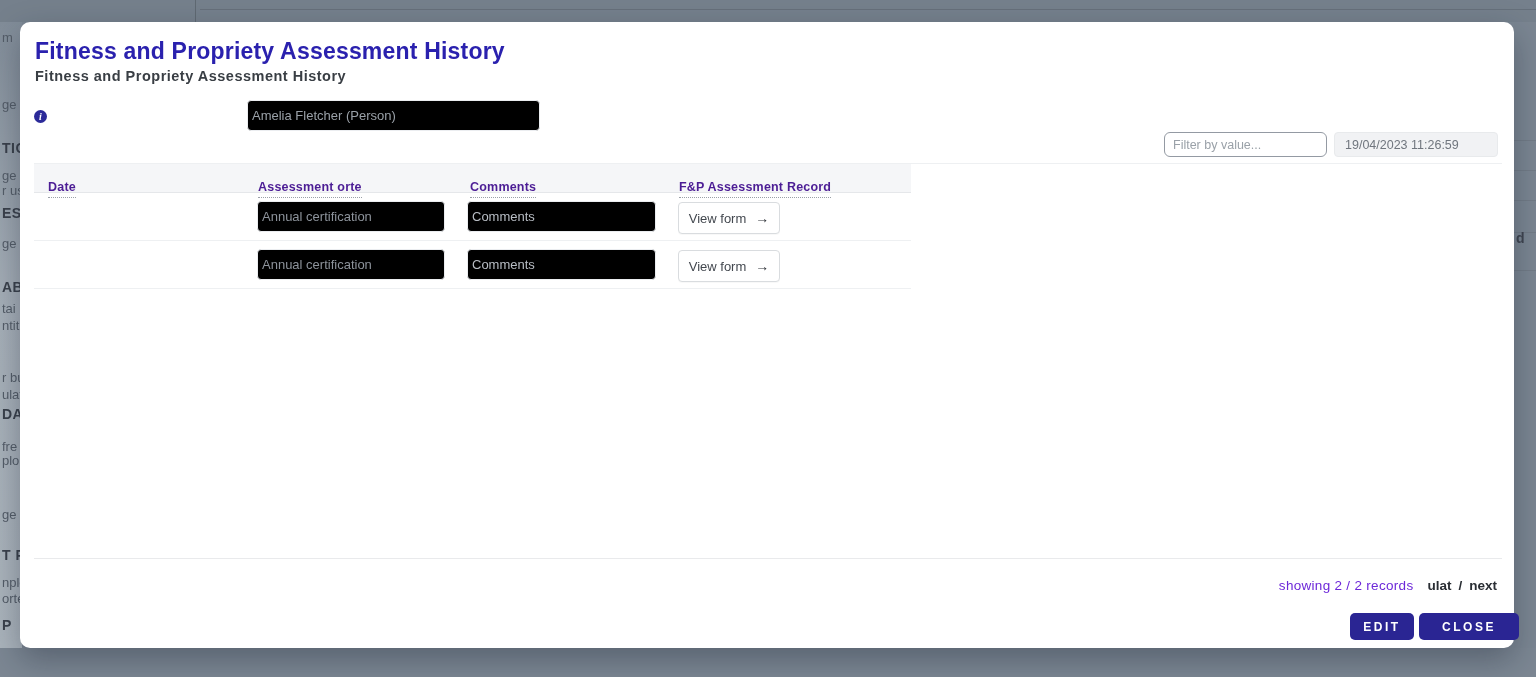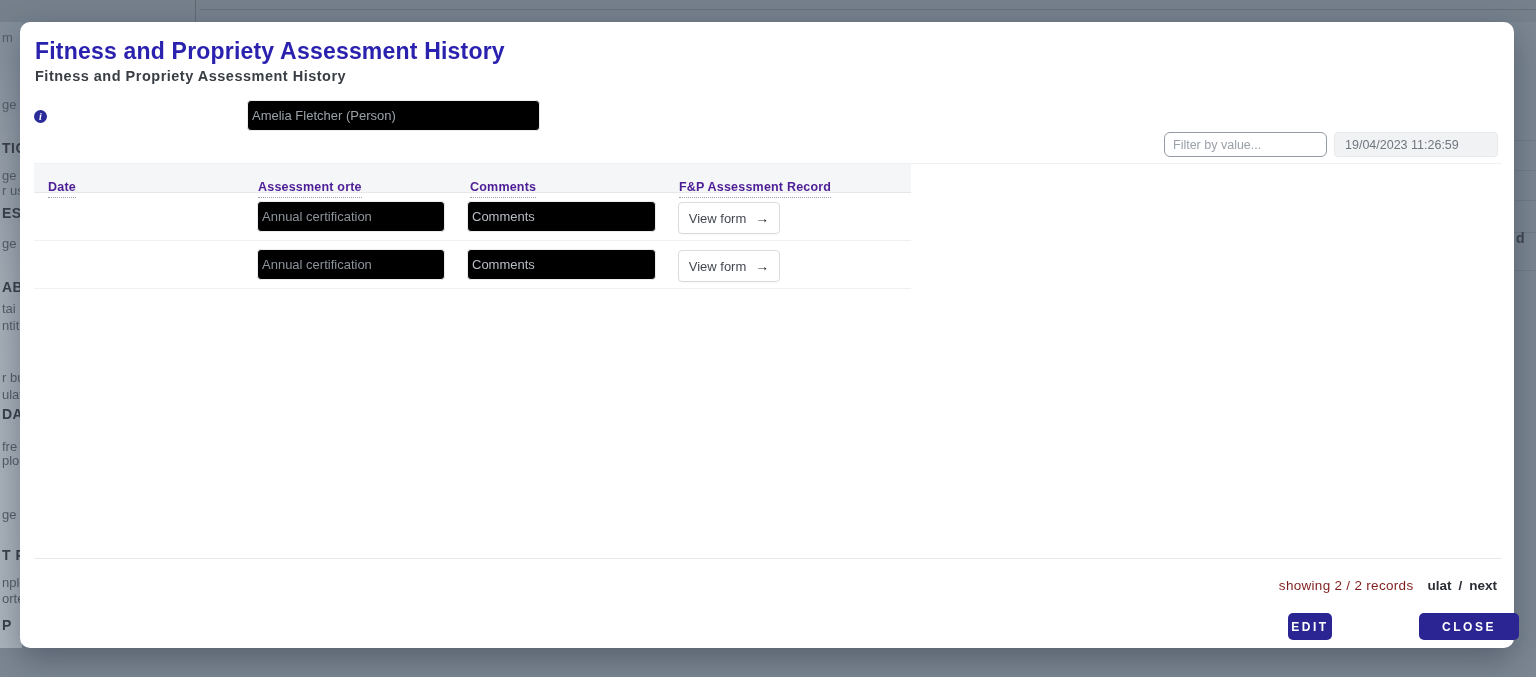--- a/index.html
+++ b/index.html
@@ -60,28 +60,28 @@
   .cell-date{left:11px;top:8px;width:186px;height:31px;}
   .cell-type{left:223px;top:8px;width:188px;height:31px;}
   .cell-comm{left:433px;top:8px;width:189px;height:31px;color:#b8bdc4;}
   .viewform-btn{position:absolute;left:644px;top:9px;width:100px;height:30px;background:#fff;
                 border:1px solid #d9dcdf;border-radius:4px;display:flex;align-items:center;justify-content:center;
                 gap:9px;font-size:13px;color:#43484f;cursor:pointer;box-shadow:0 1px 1px rgba(0,0,0,0.03);}
   .viewform-btn .arr{font-weight:bold;font-size:14px;color:#2c3036;}
 
   .footer-divider{position:absolute;left:14px;top:536px;width:1468px;height:1px;background:#e9eaec;}
   .footer-line{position:absolute;right:17px;top:556px;display:flex;align-items:baseline;gap:7px;font-size:13.5px;}
-  .showing{color:#7f1d1d;letter-spacing:0.3px;margin-right:7px;}
+  .showing{color:#6d28d9;letter-spacing:0.3px;margin-right:7px;}
   .pager{font-weight:bold;color:#2a2e34;cursor:pointer;}
   .pager-sep{font-weight:bold;color:#2a2e34;}
 
   .btn{position:absolute;top:591px;height:27px;background:#2a2593;color:#ffffff;font-weight:bold;
        font-size:12px;letter-spacing:2.5px;border:none;border-radius:5px;display:flex;align-items:center;
        justify-content:center;font-family:inherit;cursor:pointer;}
-  .btn-edit{left:1268px;width:44px;}
+  .btn-edit{left:1330px;width:64px;}
   .btn-close{left:1399px;width:100px;}
 </style>
 </head>
 <body>
 
 <div class="stage">
 
   <div class="top-band">
     <div class="hline"></div>
     <div class="vline"></div>

